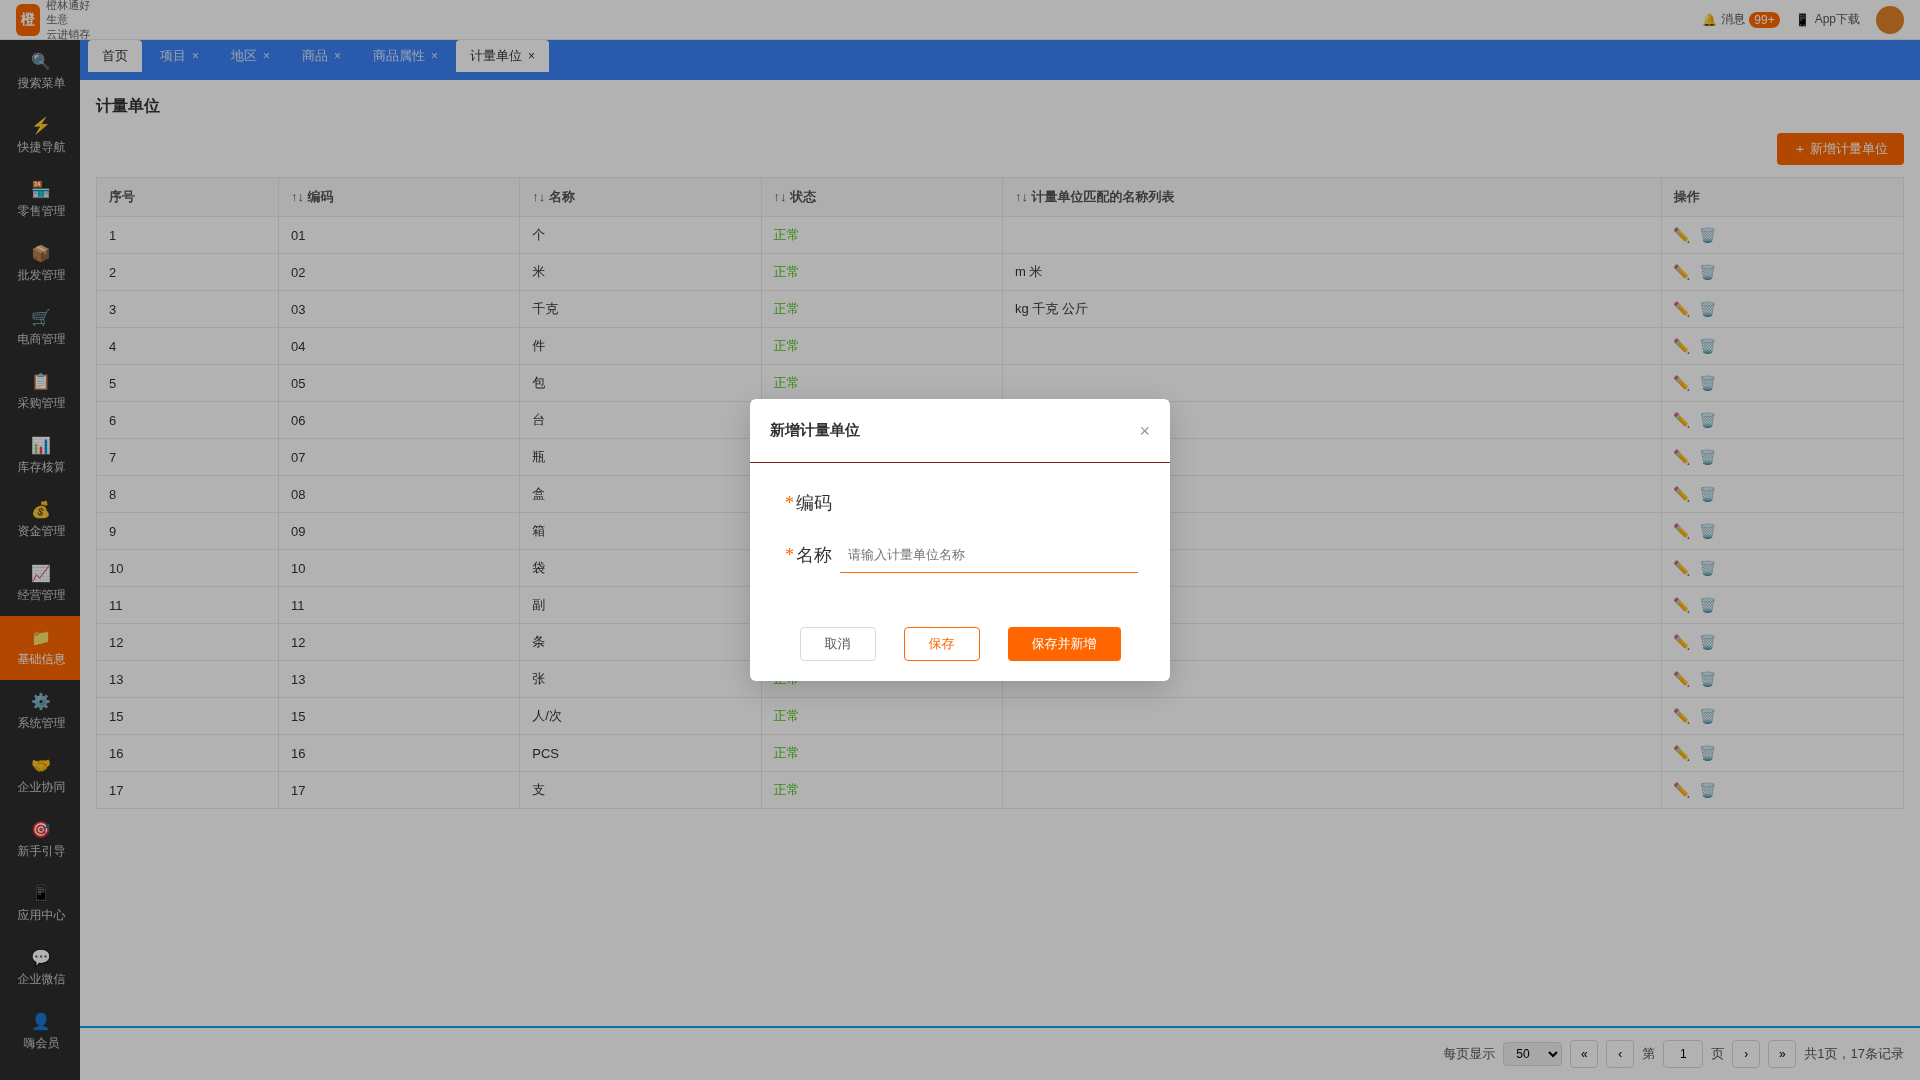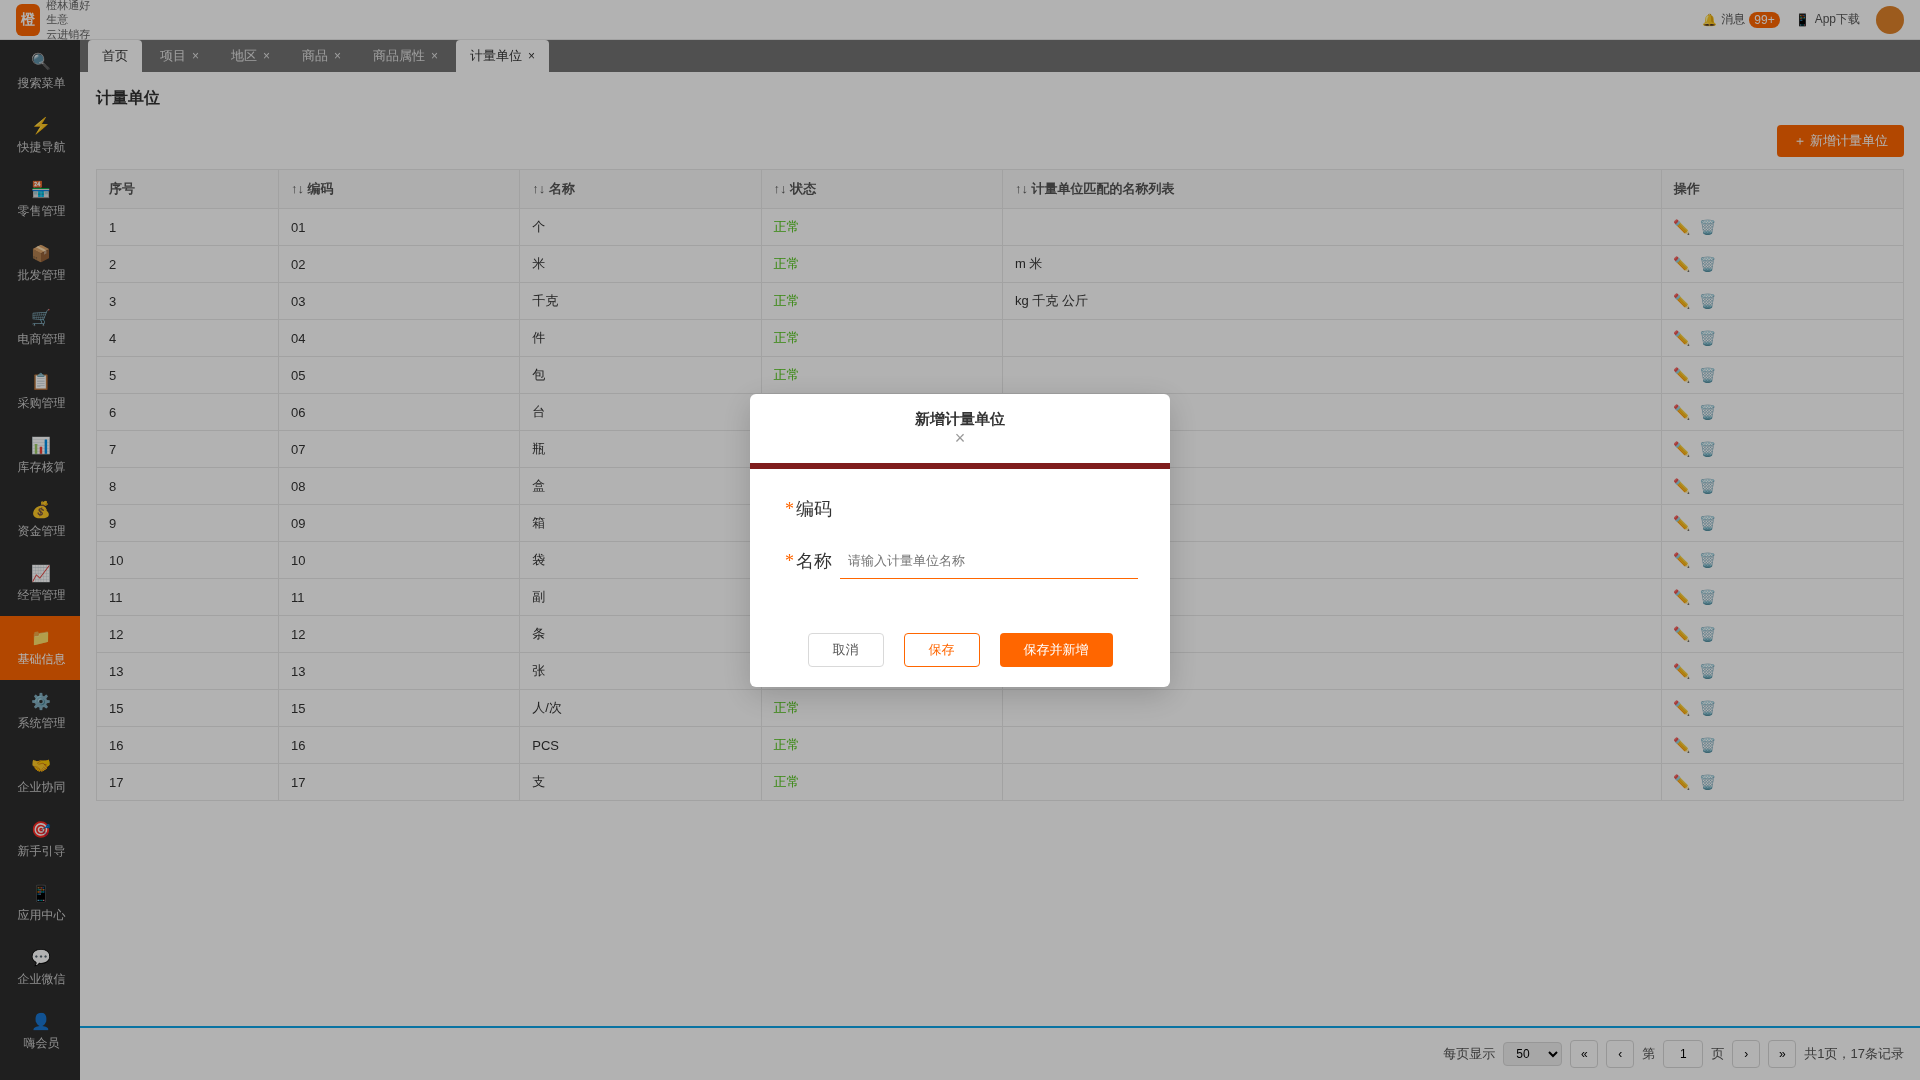--- a/index.html
+++ b/index.html
@@ -24,21 +24,21 @@
     
     .sidebar { width: 80px; background: #2d2d2d; display: flex; flex-direction: column; }
     .sidebar-item { padding: 12px 4px; text-align: center; color: #ccc; font-size: 12px; cursor: pointer; border-left: 3px solid transparent; }
     .sidebar-item.active { background: #f60; color: #fff; border-left-color: #f60; }
     .sidebar-item-icon { font-size: 16px; margin-bottom: 4px; }
 
     
     .content-area { flex: 1; display: flex; flex-direction: column; overflow: hidden; }
 
     
-    .tab-bar { height: 32px; background: #737373; display: flex; align-items: flex-start; padding: 0 8px; gap: 4px; }
+    .tab-bar { height: 40px; background: #3b82f6; display: flex; align-items: flex-start; padding: 0 8px; gap: 4px; }
     .tab-item { height: 32px; padding: 0 14px; border-radius: 4px 4px 0 0; display: flex; align-items: center; gap: 6px; font-size: 13px; cursor: pointer; color: rgba(255,255,255,0.8); }
     .tab-item.active { background: #fff; color: #333; border-radius: 4px 4px 0 0; }
     .tab-close { font-size: 12px; color: inherit; cursor: pointer; }
 
     
     .page-content { flex: 1; background: #fff; padding: 16px; overflow-y: auto; }
     .page-title { font-size: 16px; font-weight: bold; color: #333; margin-bottom: 16px; }
     .toolbar { display: flex; justify-content: flex-end; margin-bottom: 12px; align-items: center; }
     .btn-add { background: #f60; color: #fff; border: none; border-radius: 4px; padding: 7px 16px; cursor: pointer; font-size: 13px; }
 
@@ -53,30 +53,30 @@
 
     
     .pagination-bar { display: flex; align-items: center; justify-content: flex-end; padding: 12px 16px; background: #fff; gap: 8px; font-size: 13px; color: #555; border-top: 2px solid #0ea5e9; }
     .page-size-select { border: 1px solid #d9d9d9; border-radius: 4px; padding: 3px 8px; font-size: 12px; }
     .page-btn { border: 1px solid #d9d9d9; background: #fff; border-radius: 4px; width: 28px; height: 28px; display: flex; align-items: center; justify-content: center; cursor: pointer; font-size: 12px; }
     .page-input { border: 1px solid #d9d9d9; border-radius: 4px; width: 40px; height: 28px; text-align: center; font-size: 12px; }
 
     
     .modal-overlay { position: fixed; top: 0; left: 0; width: 100%; height: 100%; background: rgba(0,0,0,0.3); display: flex; align-items: center; justify-content: center; z-index: 1000; }
     .modal { background: #fff; border-radius: 6px; width: 420px; box-shadow: 0 8px 32px rgba(0,0,0,0.18); overflow: hidden; }
-    .modal-header { padding: 16px 20px; border-bottom: 6px solid #7f1d1d; display: flex; align-items: center; justify-content: space-between; flex-direction: column; }
+    .modal-header { padding: 22px 20px; border-bottom: 1px solid #7f1d1d; display: flex; align-items: center; justify-content: space-between; }
     .modal-title { font-size: 15px; font-weight: 600; color: #333; }
     .modal-close { cursor: pointer; color: #999; font-size: 18px; line-height: 1; }
     .modal-body { padding: 28px 32px 20px; }
     .form-item { display: flex; align-items: center; margin-bottom: 22px; }
     .form-label { width: 50px; text-align: right; margin-right: 8px; font-size: 18px; color: #333; font-family: Liberation Serif, serif; }
     .form-label .required { color: #f60; margin-right: 2px; }
     .form-input { flex: 1; height: 36px; border: none; border-bottom: 1px solid #d9d9d9; outline: none; font-size: 13px; padding: 0 8px; }
     .form-input.active-field { border-bottom-color: #f60; }
-    .modal-footer { padding: 12px 20px 20px; display: flex; justify-content: center; gap: 20px; }
+    .modal-footer { padding: 12px 20px 20px; display: flex; justify-content: center; gap: 28px; }
     .btn-cancel { border: 1px solid #d9d9d9; background: #fff; border-radius: 4px; padding: 7px 24px; cursor: pointer; font-size: 13px; color: #555; }
     .btn-save { border: none; background: #fff; border: 1px solid #f60; color: #f60; border-radius: 4px; padding: 7px 24px; cursor: pointer; font-size: 13px; }
     .btn-save-new { border: none; background: #f60; color: #fff; border-radius: 4px; padding: 7px 24px; cursor: pointer; font-size: 13px; }
   </style>
 </head>
 <body>
 
 <div class="app-container">
 
   <div class="top-bar">

